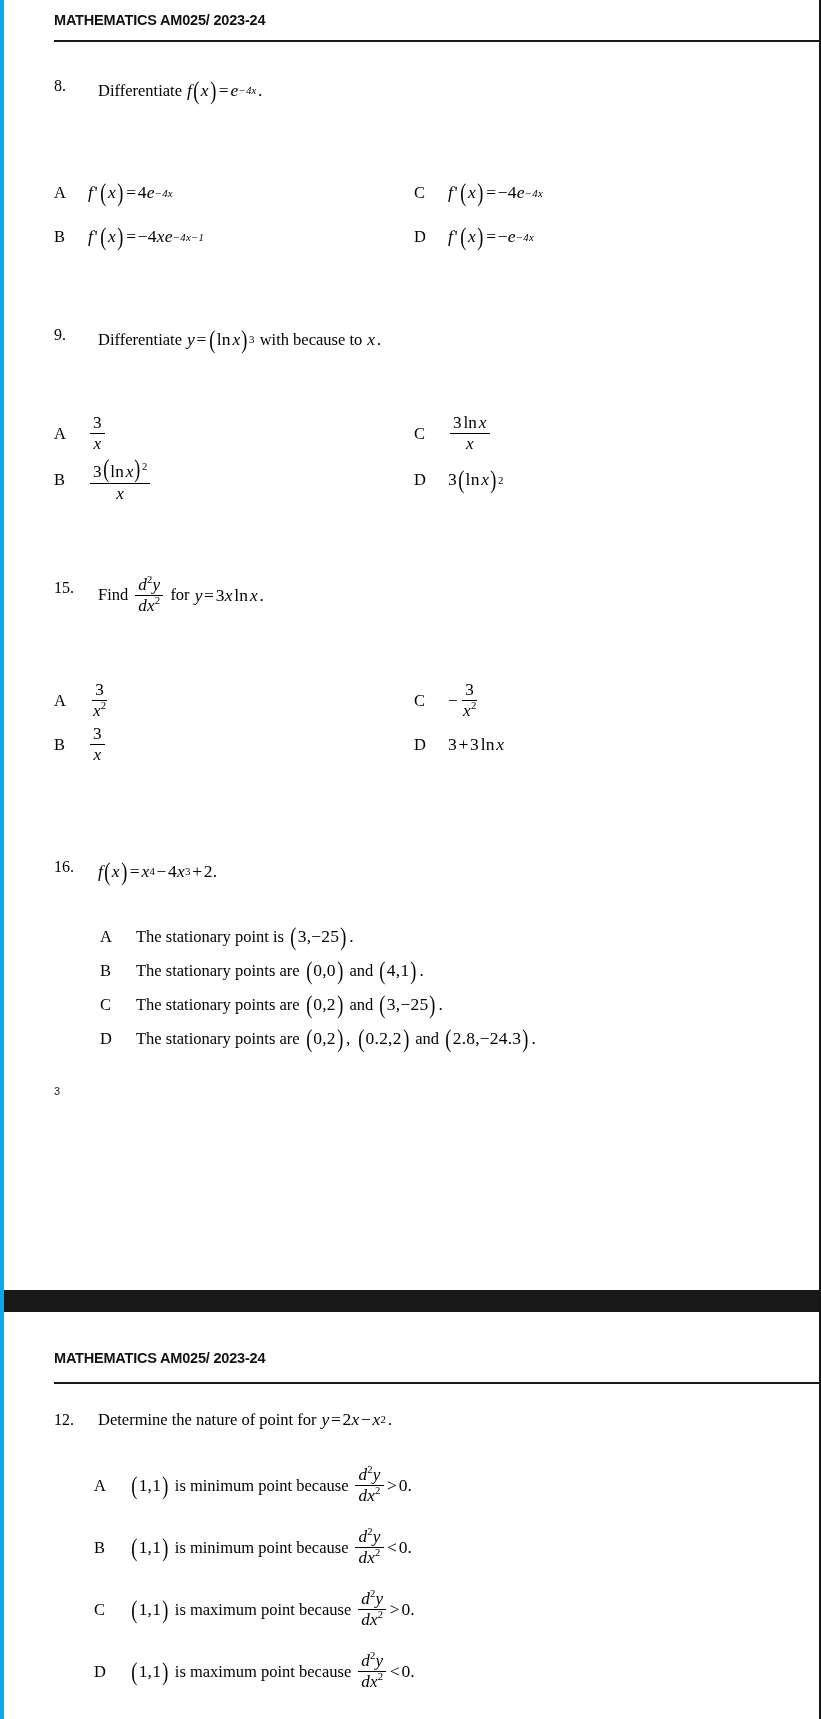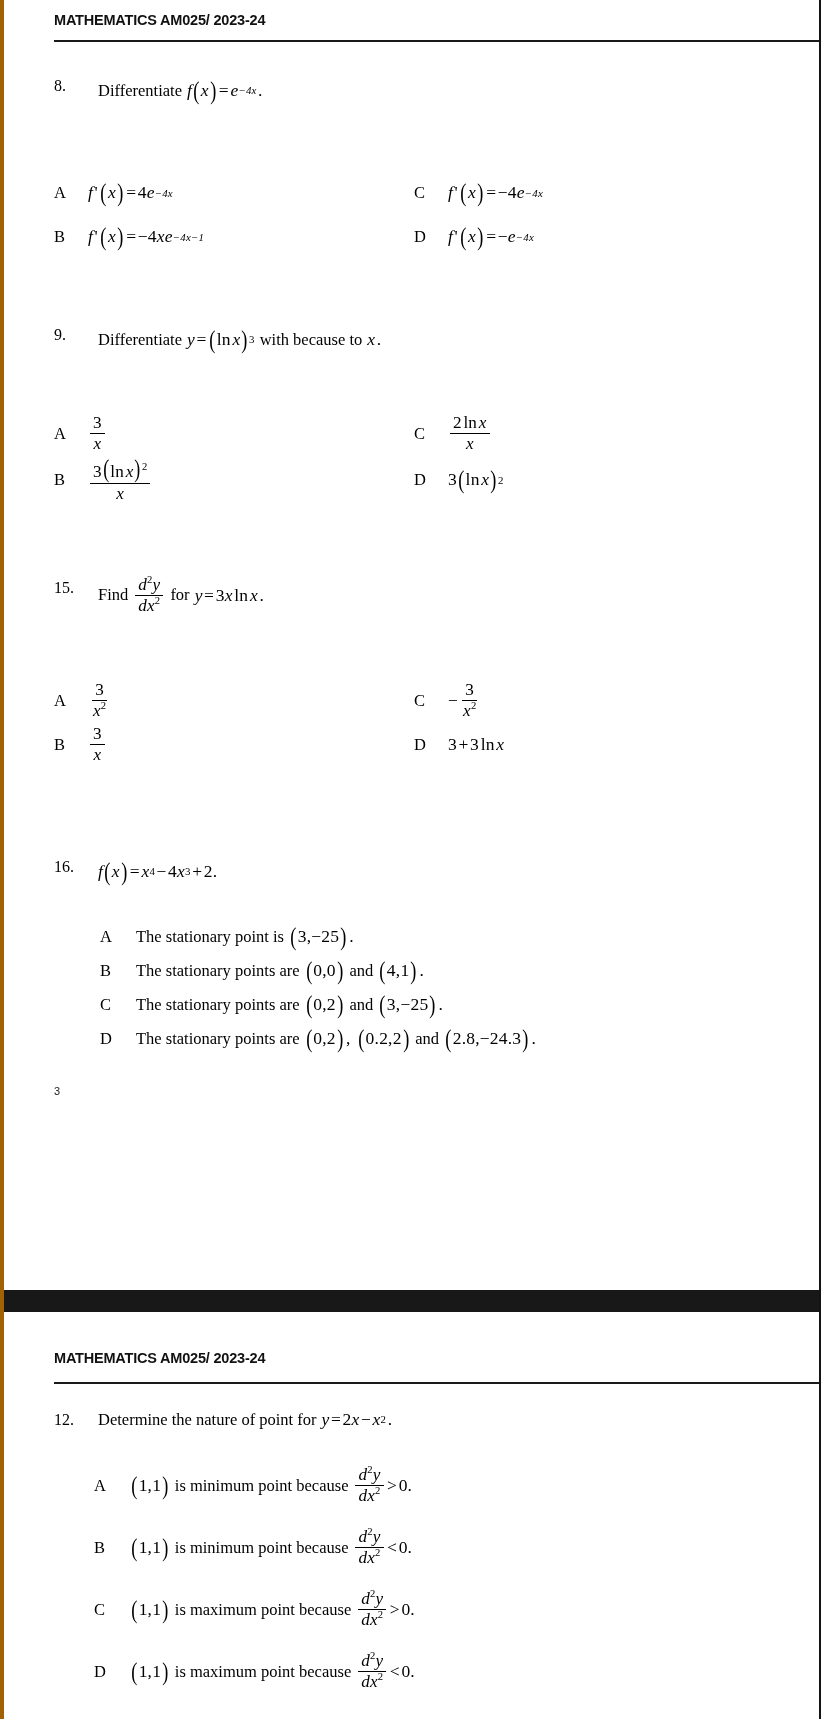--- a/index.html
+++ b/index.html
@@ -13,21 +13,21 @@
     font-family: "Liberation Serif", serif;
     color: #000000;
     overflow: hidden;
     position: relative;
   }
   .doc {
     position: relative;
     width: 821px;
     height: 1719px;
     background: #ffffff;
-    border-left: 4px solid #a16207;
+    border-left: 4px solid #0ea5e9;
     border-right: 2px solid #141414;
   }
 
   
   .page {
     position: relative;
     width: 100%;
     background: #ffffff;
     padding: 0 34px 0 50px;
   }
@@ -299,21 +299,21 @@
                 <span class="den">x</span>
               </span>
             </span>
         </span>
       </div>
       <div class="opt">
         <span class="letter">C</span>
         <span class="body">
           <span class="math">
               <span class="frac">
-                <span class="num"><span class="up">2 ln</span> <i>x</i></span>
+                <span class="num"><span class="up">3 ln</span> <i>x</i></span>
                 <span class="den">x</span>
               </span>
             </span>
         </span>
       </div>
       <div class="opt">
         <span class="letter">B</span>
         <span class="body">
           <span class="math">
               <span class="frac">

